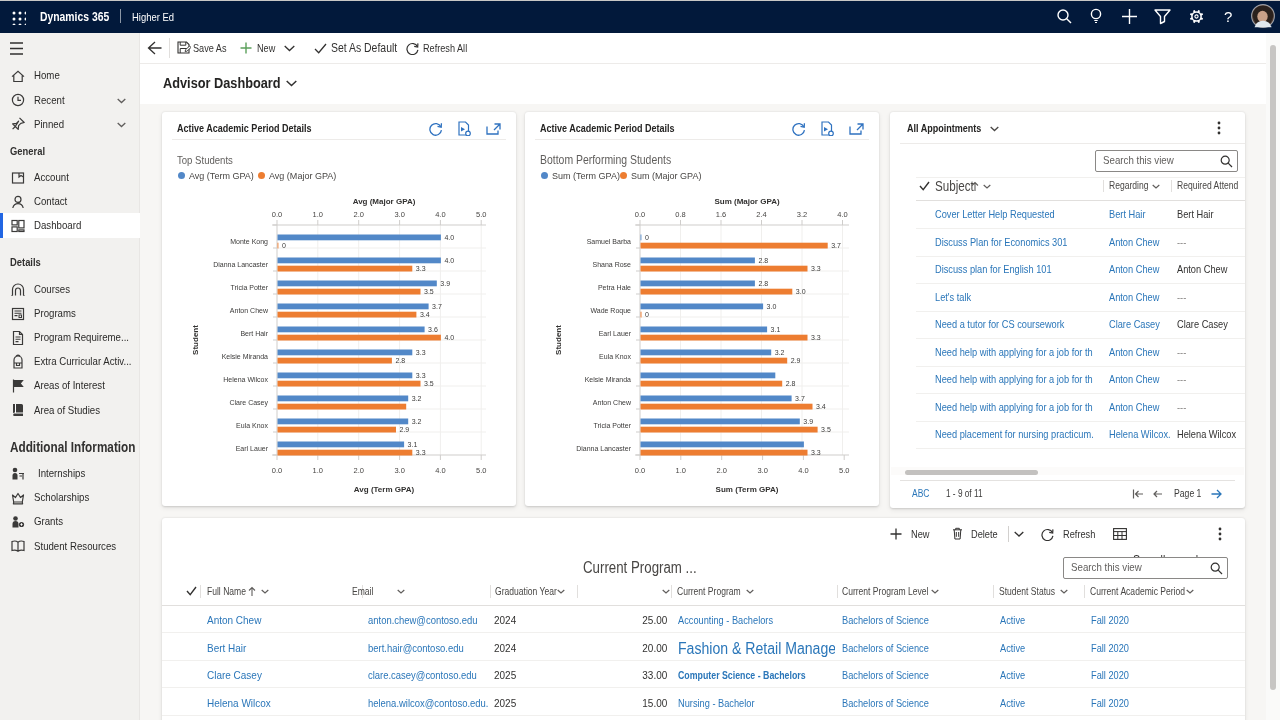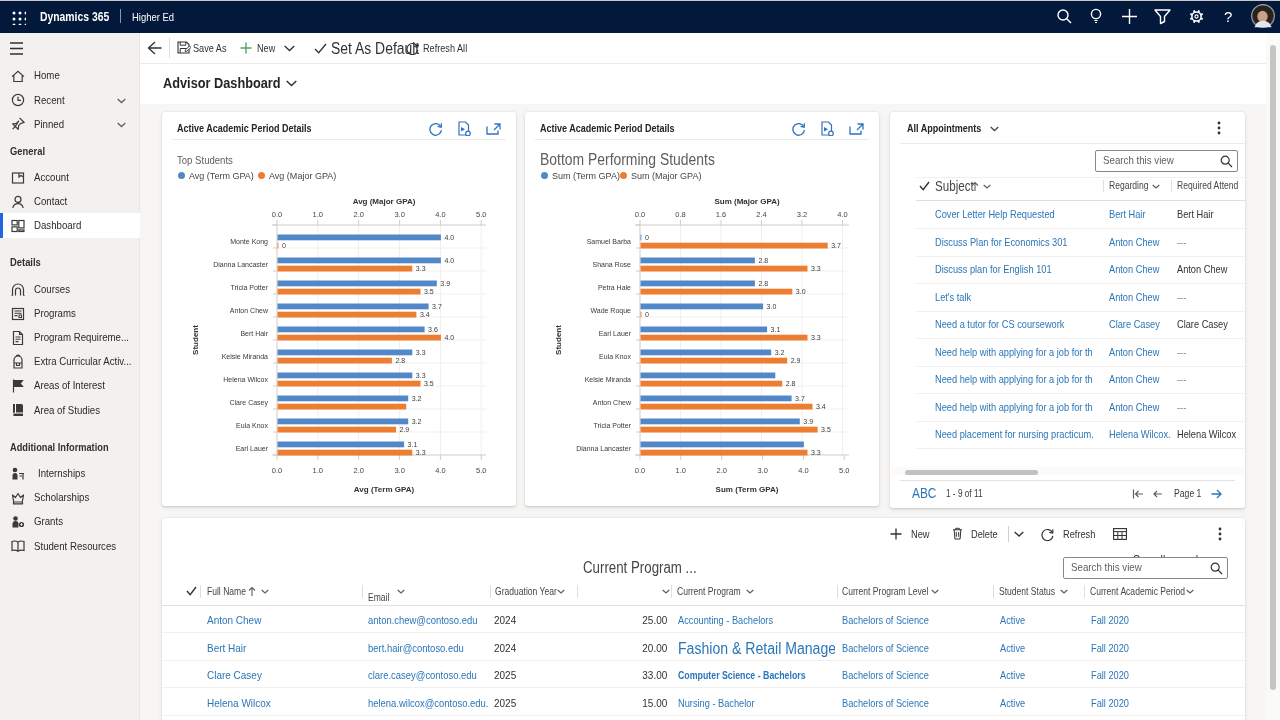--- a/index.html
+++ b/index.html
@@ -127,21 +127,21 @@
 <svg style="position:absolute;left:10px;top:377.5px" width="16" height="16" viewBox="0 0 16 16" fill="none">
     <path d="M3.5 1.5 V14.5 M3.5 2.5 H12.5 L10 5.5 L12.5 8.5 H3.5" fill="#3b3a39" stroke="#3b3a39" stroke-width="1.2"></path>
   </svg>
 <div class="t" style="left:34px;top:374.0px;font-size:11.5px;color:#2b2a29;font-weight:400;line-height:23.0px;width:100px;overflow:hidden;"><span style="transform:scaleX(0.84);transform-origin:0 50%">Areas of Interest</span></div>
 <svg style="position:absolute;left:10px;top:402px" width="16" height="16" viewBox="0 0 16 16" fill="none">
     <path d="M3 2 H11.5 a1.5 1.5 0 0 1 1.5 1.5 V14 H4.5 a1.5 1.5 0 0 1 -1.5 -1.5 Z" fill="#3b3a39"></path>
     <path d="M3 12.5 a1.5 1.5 0 0 1 1.5 -1.5 H13" stroke="#fff" stroke-width="1"></path>
     <path d="M5.5 2 V11" stroke="#fff" stroke-width="1"></path>
   </svg>
 <div class="t" style="left:34px;top:398.5px;font-size:11.5px;color:#2b2a29;font-weight:400;line-height:23.0px;width:100px;overflow:hidden;"><span style="transform:scaleX(0.84);transform-origin:0 50%">Area of Studies</span></div>
-<div class="t" style="left:10px;top:435.8px;font-size:11px;color:#323130;font-weight:700;line-height:22.4px;"><span style="transform:scaleX(0.84);transform-origin:0 50%">Additional Information</span></div>
+<div class="t" style="left:10px;top:435.8px;font-size:14px;color:#323130;font-weight:700;line-height:22.4px;"><span style="transform:scaleX(0.84);transform-origin:0 50%">Additional Information</span></div>
 <svg style="position:absolute;left:10px;top:465.5px" width="16" height="16" viewBox="0 0 16 16" fill="none">
     <circle cx="5" cy="4" r="2.3" fill="#3b3a39"></circle>
     <path d="M2.5 13.5 V9.5 a2.5 2.5 0 0 1 5 0 V13.5" fill="#3b3a39"></path>
     <path d="M9 7.5 H14 M13 7.5 V13.5 M9.5 10 H12" stroke="#3b3a39" stroke-width="1.2"></path>
   </svg>
 <div class="t" style="left:38px;top:462.0px;font-size:11.5px;color:#2b2a29;font-weight:400;line-height:23.0px;width:100px;overflow:hidden;"><span style="transform:scaleX(0.84);transform-origin:0 50%">Internships</span></div>
 <svg style="position:absolute;left:10px;top:489.5px" width="16" height="16" viewBox="0 0 16 16" fill="none">
     <path d="M2.5 5 L5.5 7.5 L8 3.5 L10.5 7.5 L13.5 5 L12.3 12 H3.7 Z M3.7 12 L3.4 13.8 H12.6 L12.3 12" stroke="#3b3a39" stroke-width="1.2" stroke-linejoin="round"></path>
   </svg>
 <div class="t" style="left:34px;top:486.0px;font-size:11.5px;color:#2b2a29;font-weight:400;line-height:23.0px;width:100px;overflow:hidden;"><span style="transform:scaleX(0.84);transform-origin:0 50%">Scholarships</span></div>
@@ -171,21 +171,21 @@
 <svg style="position:absolute;left:240px;top:42px" width="12" height="12" viewBox="0 0 12 12" fill="none">
     <path d="M6 0.5 V11.5 M0.5 6 H11.5" stroke="#5ba05b" stroke-width="1.4"></path>
   </svg>
 <div class="t" style="left:257px;top:38.0px;font-size:10.5px;color:#323130;font-weight:400;line-height:21.0px;"><span style="transform:scaleX(0.87);transform-origin:0 50%">New</span></div>
 <svg style="position:absolute;left:284px;top:45px" width="11" height="7" viewBox="0 0 11 7" fill="none">
     <path d="M0.7 1 L5.5 5.5 L10.3 1" stroke="#323130" stroke-width="1.3"></path>
   </svg>
 <svg style="position:absolute;left:314px;top:43px" width="13" height="11" viewBox="0 0 13 11" fill="none">
     <path d="M1 6 L4.7 9.7 L12 1" stroke="#323130" stroke-width="1.3"></path>
   </svg>
-<div class="t" style="left:331px;top:38.0px;font-size:16px;color:#323130;font-weight:400;line-height:21.0px;"><span style="transform:scaleX(0.87);transform-origin:0 50%">Set As Default</span></div>
+<div class="t" style="left:331px;top:38.0px;font-size:12px;color:#323130;font-weight:400;line-height:21.0px;"><span style="transform:scaleX(0.87);transform-origin:0 50%">Set As Default</span></div>
 <svg style="position:absolute;left:406px;top:42px" width="13" height="13" viewBox="0 0 13 13" fill="none">
     <path d="M11.4 4.6 A5.5 5.5 0 1 0 11.9 7.9" stroke="#323130" stroke-width="1.2"></path>
     <path d="M11.9 1.4 L11.7 5 L8.2 4.3" stroke="#323130" stroke-width="1.2" fill="none"></path>
   </svg>
 <div class="t" style="left:423px;top:38.0px;font-size:10.5px;color:#323130;font-weight:400;line-height:21.0px;"><span style="transform:scaleX(0.87);transform-origin:0 50%">Refresh All</span></div>
 <div class="a" style="left:140px;top:64px;width:1140px;height:40px;background:#fff;"></div>
 <div class="a" style="left:140px;top:104px;width:1140px;height:616px;background:#f7f6f4;"></div>
 <div class="t" style="left:163px;top:68px;font-size:15px;color:#252423;font-weight:700;line-height:30px;"><span style="transform:scaleX(0.85);transform-origin:0 50%">Advisor Dashboard</span></div>
 <svg style="position:absolute;left:286px;top:79.5px" width="11" height="7" viewBox="0 0 11 7" fill="none">
     <path d="M0.7 1 L5.5 5.5 L10.3 1" stroke="#323130" stroke-width="1.5"></path>
@@ -332,21 +332,21 @@
 <svg style="position:absolute;left:820px;top:121px" width="14" height="15" viewBox="0 0 14 15" fill="none">
     <path d="M2 1 h6.5 L11.5 4 V14 H2 Z" stroke="#2f72c0" stroke-width="1.2"></path>
     <path d="M4 6 l4 2.3 -4 2.3 Z" fill="#2f72c0"></path>
     <circle cx="11" cy="12.5" r="2.3" fill="#fff" stroke="#2f72c0" stroke-width="1.2"></circle>
   </svg>
 <svg style="position:absolute;left:849px;top:123px" width="15" height="12" viewBox="0 0 15 12" fill="none">
     <path d="M1 3.5 V11 H12 V7.5" stroke="#2f72c0" stroke-width="1.3"></path>
     <path d="M8.5 1 H14 V6.5 M14 1 L8 7" stroke="#2f72c0" stroke-width="1.3"></path>
   </svg>
 <div class="a" style="left:535px;top:139px;width:334px;height:1px;background:#edebe9;"></div>
-<div class="t" style="left:540px;top:149px;font-size:16px;color:#605e5c;font-weight:400;line-height:22px;"><span style="transform:scaleX(0.87);transform-origin:0 50%">Bottom Performing Students</span></div>
+<div class="t" style="left:540px;top:149px;font-size:12px;color:#605e5c;font-weight:400;line-height:22px;"><span style="transform:scaleX(0.87);transform-origin:0 50%">Bottom Performing Students</span></div>
 <svg style="position:absolute;left:541px;top:172px" width="7" height="7" viewBox="0 0 7 7" fill="none">
     <circle cx="3.5" cy="3.5" r="3.5" fill="#5288c8"></circle>
   </svg>
 <div class="t" style="left:552px;top:166.2px;font-size:9.8px;color:#484644;font-weight:400;line-height:19.6px;"><span style="transform:scaleX(0.92);transform-origin:0 50%">Sum (Term GPA)</span></div>
 <svg style="position:absolute;left:620px;top:172px" width="7" height="7" viewBox="0 0 7 7" fill="none">
     <circle cx="3.5" cy="3.5" r="3.5" fill="#ed7d31"></circle>
   </svg>
 <div class="t" style="left:631px;top:166.2px;font-size:9.8px;color:#484644;font-weight:400;line-height:19.6px;"><span style="transform:scaleX(0.92);transform-origin:0 50%">Sum (Major GPA)</span></div>
 <svg style="position:absolute;left:525px;top:187px" width="354" height="319" viewBox="0 0 354 319">
     <text x="222" y="17" font-size="8" font-weight="bold" fill="#323130" text-anchor="middle">Sum (Major GPA)</text>
@@ -521,21 +521,21 @@
 <div class="t" style="left:1109px;top:396.7px;font-size:10.5px;color:#2a76b9;font-weight:400;line-height:21.0px;width:62px;overflow:hidden;"><span style="transform:scaleX(0.88);transform-origin:0 50%">Anton Chew</span></div>
 <div class="t" style="left:1177px;top:396.7px;font-size:10.5px;color:#8a8886;font-weight:400;line-height:21.0px;width:68px;overflow:hidden;"><span style="transform:scaleX(0.88);transform-origin:0 50%">---</span></div>
 <div class="a" style="left:916px;top:420.7px;width:329px;height:1px;background:#f1f0ee;"></div>
 <div class="t" style="left:935px;top:424.2px;font-size:10.5px;color:#2a76b9;font-weight:400;line-height:21.0px;width:168px;overflow:hidden;"><span style="transform:scaleX(0.88);transform-origin:0 50%">Need placement for nursing practicum.</span></div>
 <div class="t" style="left:1109px;top:424.2px;font-size:10.5px;color:#2a76b9;font-weight:400;line-height:21.0px;width:62px;overflow:hidden;"><span style="transform:scaleX(0.88);transform-origin:0 50%">Helena Wilcox.</span></div>
 <div class="t" style="left:1177px;top:424.2px;font-size:10.5px;color:#323130;font-weight:400;line-height:21.0px;width:68px;overflow:hidden;"><span style="transform:scaleX(0.88);transform-origin:0 50%">Helena Wilcox</span></div>
 <div class="a" style="left:916px;top:448.2px;width:329px;height:1px;background:#f1f0ee;"></div>
 <div class="a" style="left:891px;top:467px;width:353px;height:8px;background:#fcfbfa;"></div>
 <div class="a" style="left:905px;top:469.5px;width:133px;height:5px;background:#c3c1bf;border-radius:2.5px"></div>
 <div class="a" style="left:900px;top:479.5px;width:335px;height:1px;background:#e4e2e0;"></div>
-<div class="t" style="left:912px;top:483.2px;font-size:14px;color:#2a76b9;font-weight:400;line-height:21.6px;"><span style="transform:scaleX(0.85);transform-origin:0 50%">ABC</span></div>
+<div class="t" style="left:912px;top:483.2px;font-size:10px;color:#2a76b9;font-weight:400;line-height:21.6px;"><span style="transform:scaleX(0.85);transform-origin:0 50%">ABC</span></div>
 <div class="t" style="left:946px;top:483.7px;font-size:10.3px;color:#3b3a39;font-weight:400;line-height:20.6px;"><span style="transform:scaleX(0.8);transform-origin:0 50%">1 - 9 of 11</span></div>
 <svg style="position:absolute;left:1132px;top:488px" width="12" height="12" viewBox="0 0 12 12" fill="none">
     <path d="M1.5 1.5 V10.5 M11 6 H3.5 M6.5 3 L3.5 6 L6.5 9" stroke="#605e5c" stroke-width="1.2"></path>
   </svg>
 <svg style="position:absolute;left:1152px;top:488px" width="11" height="12" viewBox="0 0 11 12" fill="none">
     <path d="M10 6 H2 M5 3 L2 6 L5 9" stroke="#605e5c" stroke-width="1.2"></path>
   </svg>
 <div class="t" style="left:1174px;top:483.7px;font-size:10.3px;color:#3b3a39;font-weight:400;line-height:20.6px;"><span style="transform:scaleX(0.84);transform-origin:0 50%">Page 1</span></div>
 <svg style="position:absolute;left:1210px;top:488px" width="13" height="12" viewBox="0 0 13 12" fill="none">
     <path d="M1.5 6 H11 M7 2 L11 6 L7 10" stroke="#2a76b9" stroke-width="1.3"></path>
@@ -579,21 +579,21 @@
   </svg>
 <div class="a" style="left:200px;top:585px;width:1px;height:13px;background:#e1dfdd;"></div>
 <div class="a" style="left:362px;top:585px;width:1px;height:13px;background:#e1dfdd;"></div>
 <div class="a" style="left:490px;top:585px;width:1px;height:13px;background:#e1dfdd;"></div>
 <div class="a" style="left:577px;top:585px;width:1px;height:13px;background:#e1dfdd;"></div>
 <div class="a" style="left:671px;top:585px;width:1px;height:13px;background:#e1dfdd;"></div>
 <div class="a" style="left:837px;top:585px;width:1px;height:13px;background:#e1dfdd;"></div>
 <div class="a" style="left:993px;top:585px;width:1px;height:13px;background:#e1dfdd;"></div>
 <div class="a" style="left:1084px;top:585px;width:1px;height:13px;background:#e1dfdd;"></div>
 <div class="t" style="left:207px;top:581.7px;font-size:10.3px;color:#484644;font-weight:400;line-height:20.6px;"><span style="transform:scaleX(0.83);transform-origin:0 50%">Full Name</span></div>
-<div class="t" style="left:368px;top:581.7px;font-size:10.3px;color:#484644;font-weight:400;line-height:20.6px;margin-top:6px;"><span style="transform:scaleX(0.83);transform-origin:0 50%">Email</span></div>
+<div class="t" style="left:352px;top:581.7px;font-size:10.3px;color:#484644;font-weight:400;line-height:20.6px;"><span style="transform:scaleX(0.83);transform-origin:0 50%">Email</span></div>
 <div class="t" style="left:495px;top:581.7px;font-size:10.3px;color:#484644;font-weight:400;line-height:20.6px;"><span style="transform:scaleX(0.83);transform-origin:0 50%">Graduation Year</span></div>
 <div class="t" style="left:583px;top:558px;font-size:16px;color:#484644;font-weight:400;line-height:20.6px;"><span style="transform:scaleX(0.83);transform-origin:0 50%">Current Program ...</span></div>
 <div class="t" style="left:677px;top:581.7px;font-size:10.3px;color:#484644;font-weight:400;line-height:20.6px;"><span style="transform:scaleX(0.83);transform-origin:0 50%">Current Program</span></div>
 <div class="t" style="left:842px;top:581.7px;font-size:10.3px;color:#484644;font-weight:400;line-height:20.6px;"><span style="transform:scaleX(0.83);transform-origin:0 50%">Current Program Level</span></div>
 <div class="t" style="left:999px;top:581.7px;font-size:10.3px;color:#484644;font-weight:400;line-height:20.6px;"><span style="transform:scaleX(0.83);transform-origin:0 50%">Student Status</span></div>
 <div class="t" style="left:1090px;top:581.7px;font-size:10.3px;color:#484644;font-weight:400;line-height:20.6px;"><span style="transform:scaleX(0.83);transform-origin:0 50%">Current Academic Period</span></div>
 <svg style="position:absolute;left:248px;top:586px" width="8" height="11" viewBox="0 0 8 11" fill="none">
     <path d="M4 10 V1.5 M1 4.5 L4 1.5 L7 4.5" stroke="#605e5c" stroke-width="1.1"></path>
   </svg>
 <svg style="position:absolute;left:261px;top:589px" width="8" height="6" viewBox="0 0 8 6" fill="none">

